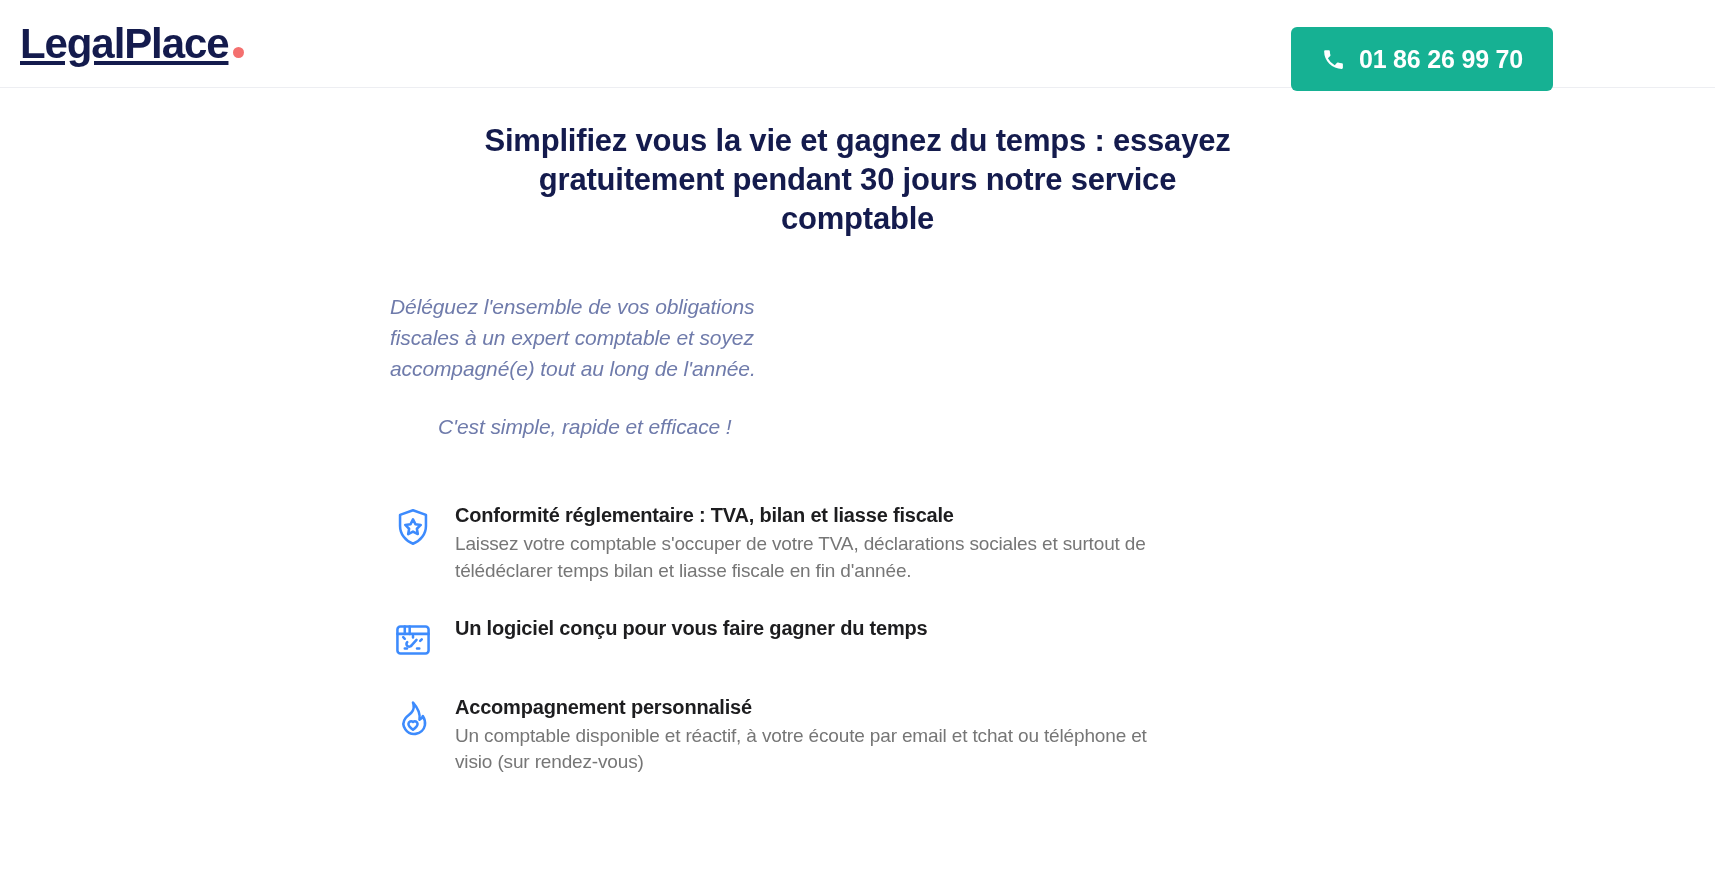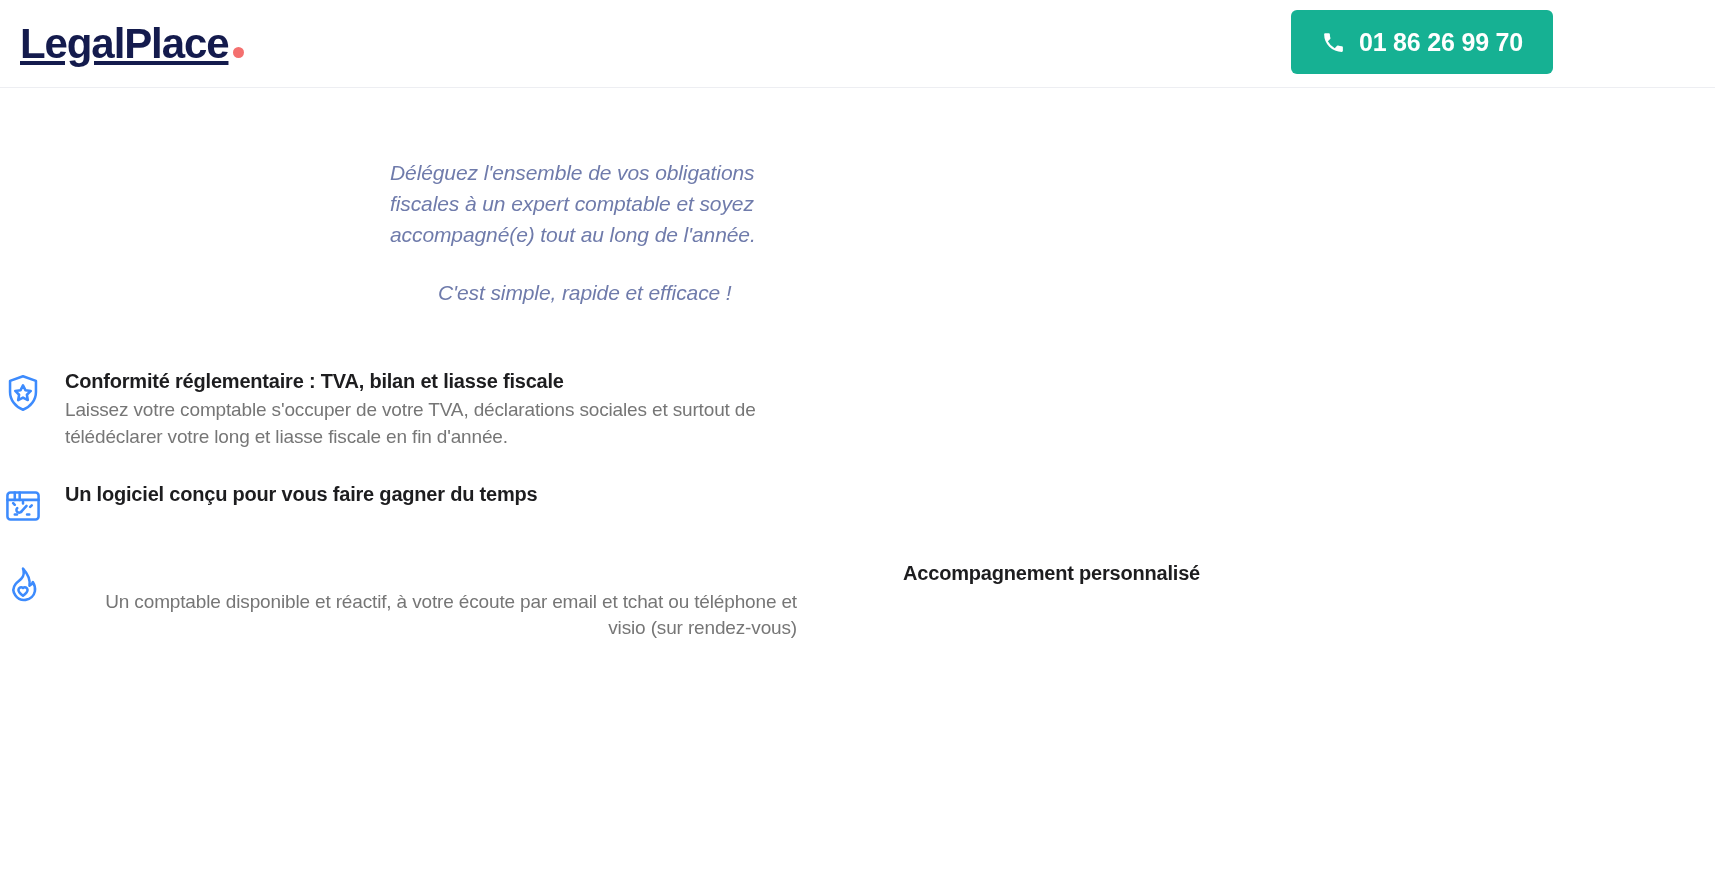--- a/index.html
+++ b/index.html
@@ -49,21 +49,21 @@
     width: 11px;
     height: 11px;
     border-radius: 50%;
     background: #f4706f;
     margin-left: 5px;
   }
 
   .phone-button {
     position: absolute;
     right: 162px;
-    top: 10px;
+    top: 27px;
     height: 64px;
     display: flex;
     align-items: center;
     gap: 13px;
     padding: 0 30px;
     background: #16b193;
     border: none;
     border-radius: 6px;
     color: #ffffff;
     font-family: inherit;
@@ -106,31 +106,32 @@
     font-size: 21px;
     line-height: 1.48;
     max-width: 790px;
     letter-spacing: -0.1px;
     font-style: italic;
   }
   .hero-lead + .hero-lead { margin-top: 27px; margin-left: 48px; }
 
   
   .features {
+    padding-left: 390px;
     padding-top: 60px;
     width: 1200px;
   }
 
   .feature {
     display: flex;
     align-items: flex-start;
     gap: 19px;
     margin-bottom: 31px;
   }
-  .feature:last-child { margin-bottom: 0; text-align: right; }
+  .feature:last-child { margin-bottom: 0; }
 
   .feature-icon {
     flex: none;
     width: 46px;
     height: 46px;
     display: flex;
     align-items: center;
     justify-content: center;
     margin-top: 2px;
   }
@@ -174,38 +175,39 @@
           <path d="M6.6 10.8a15.1 15.1 0 0 0 6.6 6.6l2.2-2.2a1 1 0 0 1 1-.25 11.4 11.4 0 0 0 3.6.57 1 1 0 0 1 1 1V20a1 1 0 0 1-1 1A17 17 0 0 1 3 4a1 1 0 0 1 1-1h3.5a1 1 0 0 1 1 1 11.4 11.4 0 0 0 .57 3.6 1 1 0 0 1-.25 1z" fill="#ffffff" stroke="none"></path>
         </svg>
       </span>
       <span>01 86 26 99 70</span>
     </button>
 
   </header>
 
   <main class="hero">
 
+    <h1 class="hero-title">Simplifiez vous la vie et gagnez du temps : essayez gratuitement pendant 30 jours notre service comptable</h1>
 
     <div class="hero-body">
       <p class="hero-lead">Déléguez l'ensemble de vos obligations fiscales à un expert comptable et soyez accompagné(e) tout au long de l'année.</p>
       <p class="hero-lead">C'est simple, rapide et efficace !</p>
     </div>
 
     <section class="features">
 
       <div class="feature">
         <span class="feature-icon">
           <svg width="42" height="42" viewBox="0 0 24 24" fill="none" stroke="#3d8bfd" stroke-width="1.45" stroke-linecap="round" stroke-linejoin="round">
             <path d="M12 2.4 4.6 5.1v6.3c0 4.6 3.1 8.6 7.4 10.2 4.3-1.6 7.4-5.6 7.4-10.2V5.1z"></path>
             <path d="m12 7.6 1.37 2.78 3.07.45-2.22 2.16.53 3.06L12 14.6l-2.75 1.45.53-3.06-2.22-2.16 3.07-.45z"></path>
           </svg>
         </span>
         <div class="feature-text">
           <h3 class="feature-title">Conformité réglementaire : TVA, bilan et liasse fiscale</h3>
-          <p class="feature-desc">Laissez votre comptable s'occuper de votre TVA, déclarations sociales et surtout de télédéclarer votre long et liasse fiscale en fin d'année.</p>
+          <p class="feature-desc">Laissez votre comptable s'occuper de votre TVA, déclarations sociales et surtout de télédéclarer temps bilan et liasse fiscale en fin d'année.</p>
         </div>
       </div>
 
       <div class="feature">
         <span class="feature-icon">
           <svg width="42" height="42" viewBox="0 0 24 24" fill="none" stroke="#3d8bfd" stroke-width="1.45" stroke-linecap="round" stroke-linejoin="round">
             <rect x="3.1" y="4.3" width="17.8" height="15.4" rx="1.7"></rect>
             <path d="M3.1 8.5h17.8"></path>
             <path d="M7.3 4.3v4.2M10.1 4.3v4.2"></path>
             <path d="m14 11.9-3.1 3.5"></path>

